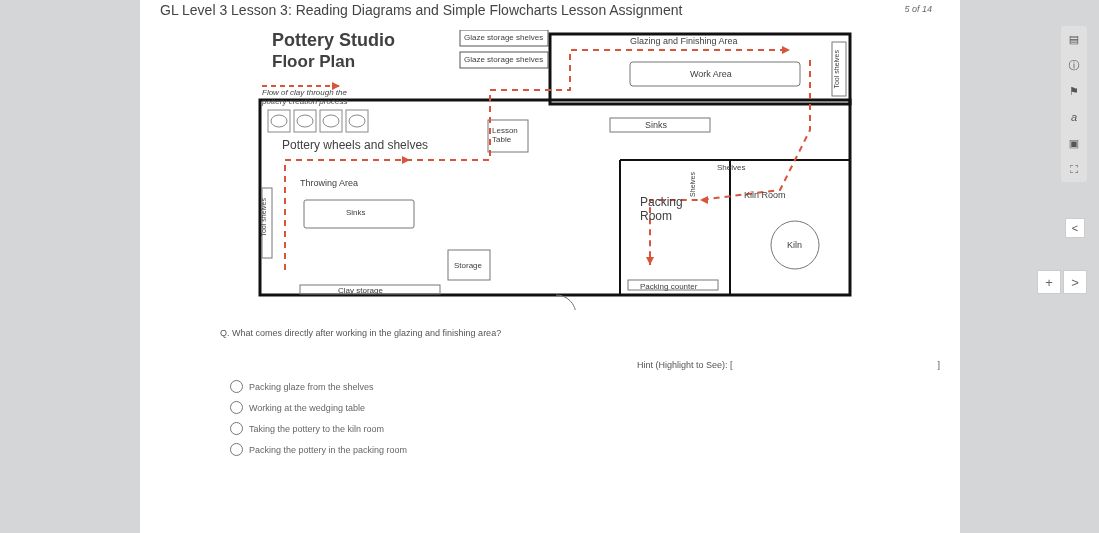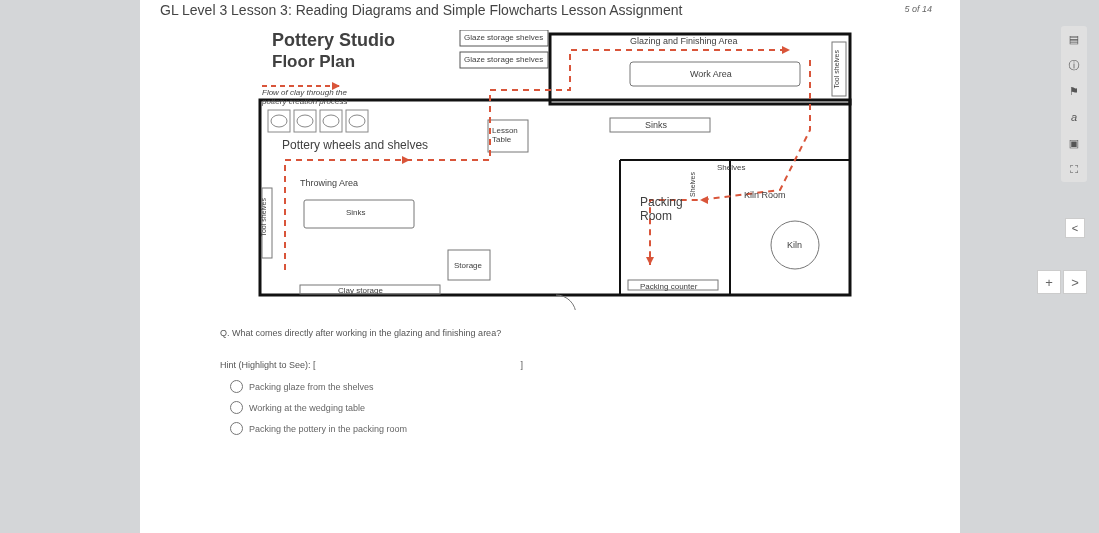--- a/index.html
+++ b/index.html
@@ -9,21 +9,21 @@
   .counter { position: absolute; right: 28px; top: 4px; font-size: 9px; color: #666; font-style: italic; }
   .intro { font-size: 9px; color: #333; margin-top: 22px; margin-left: 6px; }
   .diagram-wrap { position: relative; margin: 12px auto 0; width: 640px; height: 280px; }
   .diagram-wrap svg { position: absolute; left: 0; top: 0; }
   .dlabel { position: absolute; font-size: 9px; color: #404040; }
   .dlabel.big { font-size: 18px; font-weight: 600; }
   .dlabel.med { font-size: 17px; font-weight: 600; }
   .dlabel.flow { font-size: 8px; font-style: italic; color: #444; }
   .dlabel.v { writing-mode: vertical-rl; transform: rotate(180deg); font-size: 7px; }
   .question { font-size: 9px; color: #555; margin-top: 18px; margin-left: 60px; }
-  .hint { font-size: 9px; color: #555; margin-top: 22px; margin-left: 60px; }
+  .hint { font-size: 9px; color: #555; margin-top: 22px; margin-left: 60px; text-align: right; }
   .options { margin-top: 10px; margin-left: 70px; }
   .opt { display: flex; align-items: center; font-size: 9px; color: #666; margin-bottom: 8px; gap: 6px; cursor: pointer; }
   .opt input { cursor: pointer; }
   .sidebar { position: absolute; right: 12px; top: 26px; width: 26px; background: #e0e0e0; border-radius: 3px; padding: 4px 0; display: flex; flex-direction: column; align-items: center; gap: 8px; font-size: 11px; color: #555; }
   .sidebar .ic { cursor: pointer; width: 18px; height: 18px; display: flex; align-items: center; justify-content: center; }
   .nav { position: absolute; right: 12px; top: 270px; display: flex; gap: 2px; }
   .navbtn { width: 24px; height: 24px; background: #fff; border: 1px solid #ccc; display: flex; align-items: center; justify-content: center; font-size: 13px; color: #666; cursor: pointer; }
   .chev { position: absolute; right: 14px; top: 218px; width: 20px; height: 20px; background:#fff; border:1px solid #ccc; display:flex;align-items:center;justify-content:center;font-size:11px;color:#555;cursor:pointer;}
 </style>
 </head>
@@ -135,20 +135,24 @@
     <label class="opt">
         <input type="radio" name="q" style="">
         <span>Packing glaze from the shelves</span>
       </label>
     <label class="opt">
         <input type="radio" name="q" style="">
         <span>Working at the wedging table</span>
       </label>
     <label class="opt">
         <input type="radio" name="q" style="">
+        <span>Taking the pottery to the kiln room</span>
+      </label>
+    <label class="opt">
+        <input type="radio" name="q" style="">
         <span>Packing the pottery in the packing room</span>
       </label>
   </div>
 </div>
 
 <div class="sidebar">
   <div class="ic">▤</div>
   <div class="ic">ⓘ</div>
   <div class="ic">⚑</div>
   <div class="ic">

